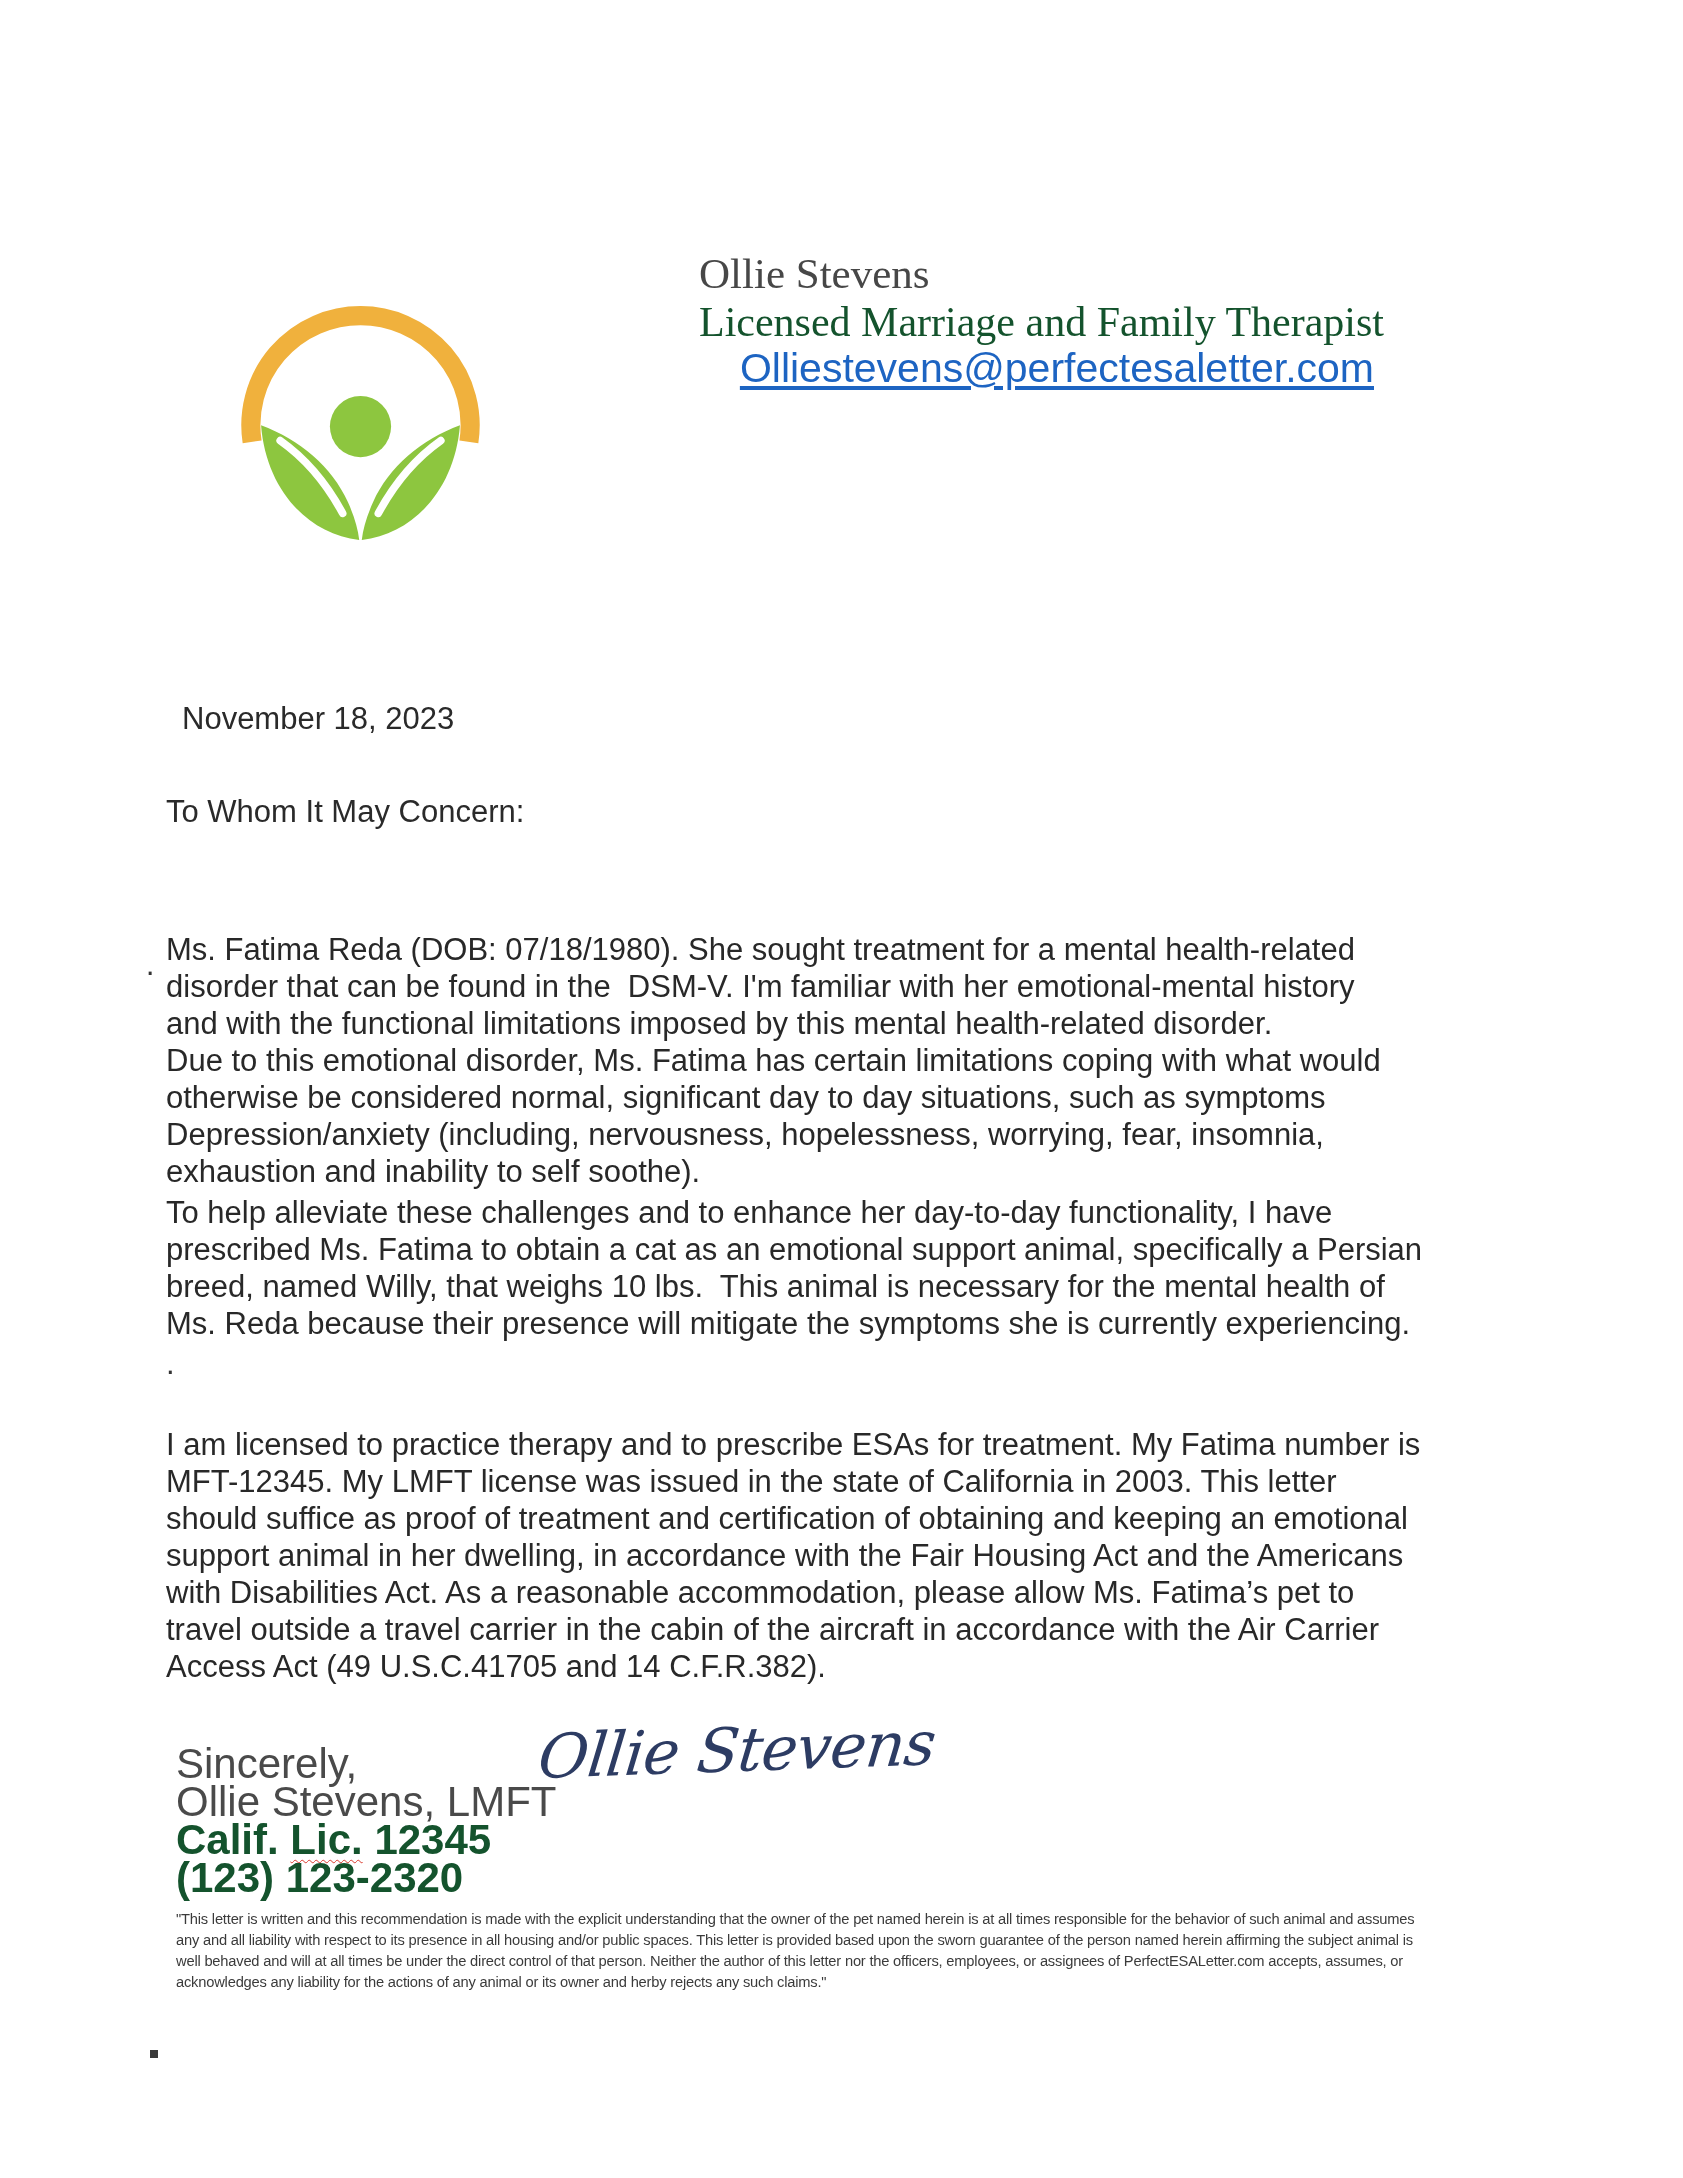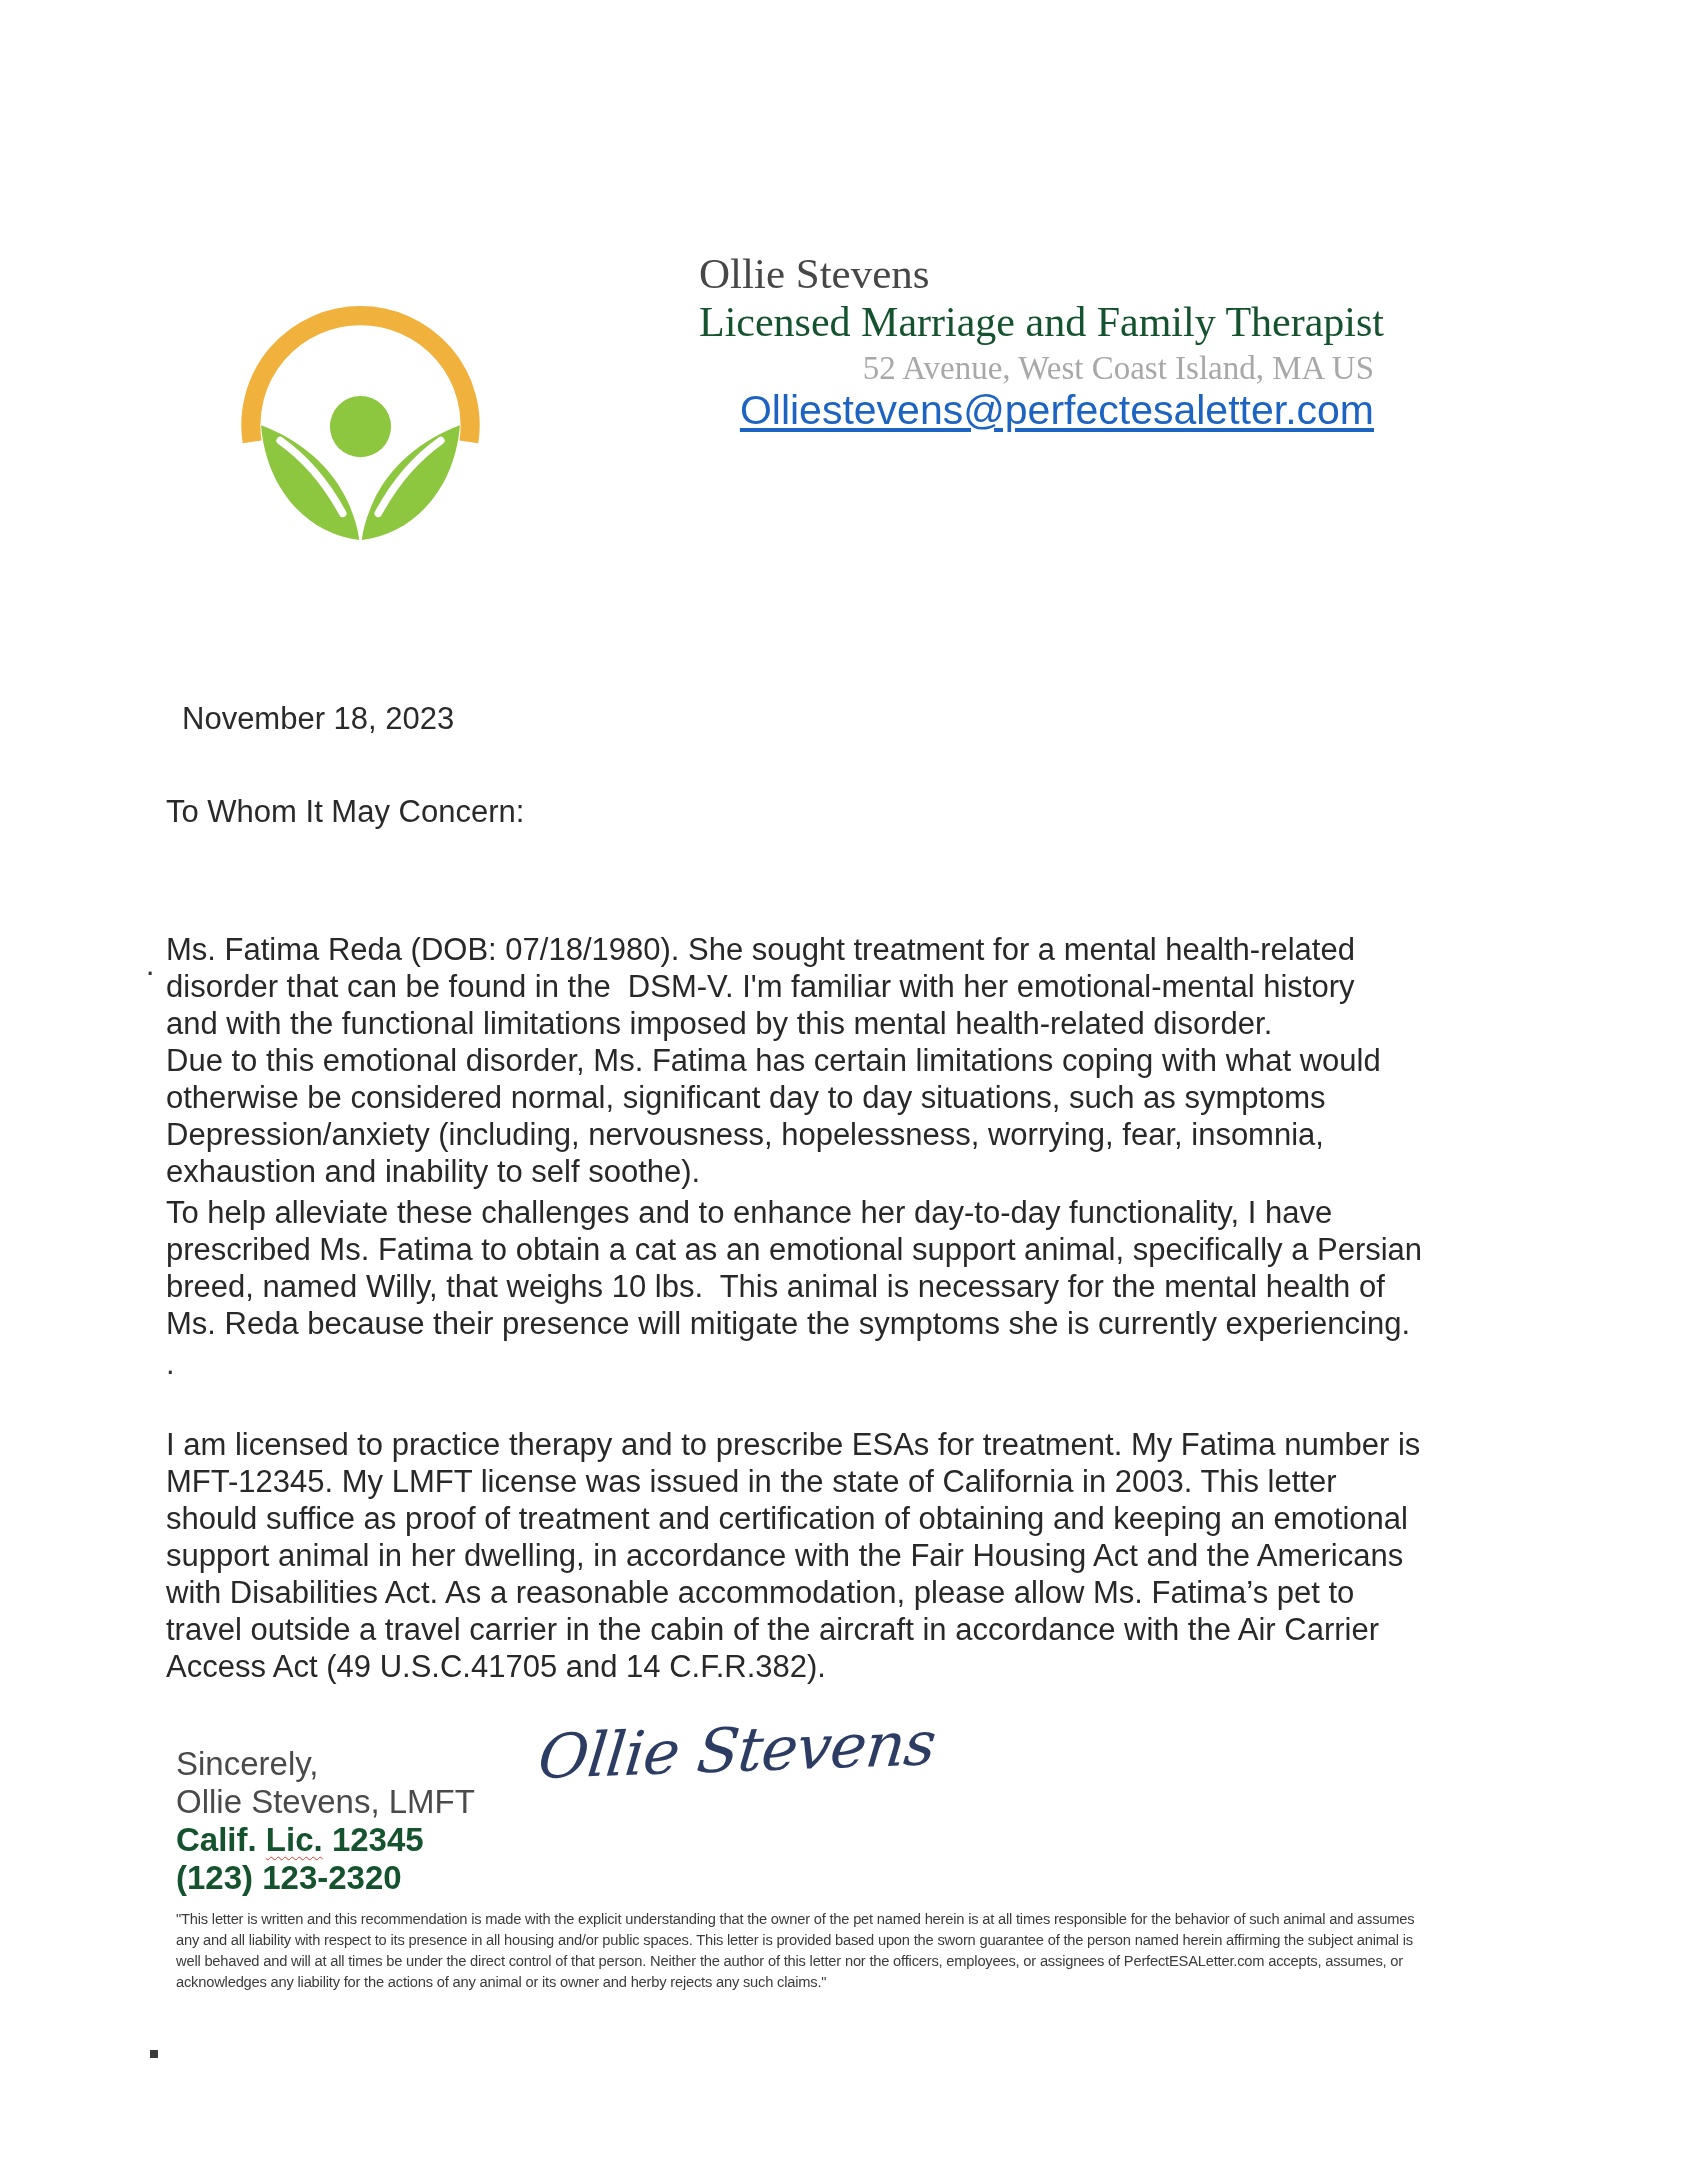--- a/index.html
+++ b/index.html
@@ -20,21 +20,21 @@
   .salutation{position:absolute;left:166px;top:794px;font-size:31px;}
   .para{position:absolute;left:166px;width:1434px;font-size:31px;line-height:37px;white-space:pre-wrap;color:#282828;}
   .para-1{top:890px;margin-top:41px;}
   .para-2{top:1194px;}
   .para-3{top:1426px;}
   .stray{position:absolute;font-size:31px;color:#333;}
   .stray-margin{left:145px;top:954px;}
   .stray-p2{left:166px;top:1346px;}
   .stray-footer{position:absolute;left:150px;top:2050px;width:8px;height:8px;background:#3a3a3a;}
   
-  .sig-block{position:absolute;left:176px;top:1745px;font-size:33px;line-height:38px;color:#4a4a4a;}
+  .sig-block{position:absolute;left:176px;top:1745px;font-size:42px;line-height:38px;color:#4a4a4a;}
   .sig-strong{color:#14532d;font-weight:bold;}
   .misspell{text-decoration-line:underline;text-decoration-style:wavy;text-decoration-color:#d93a2f;text-decoration-thickness:1px;text-underline-offset:5px;}
   .signature-script{
     position:absolute;left:535px;top:1721px;
     font-family:"DejaVu Serif", serif;font-style:italic;
     font-size:61px;color:#2d3c63;letter-spacing:-1px;
     transform:skewX(-8deg) rotate(-2deg);transform-origin:left bottom;
   }
   
   .disclaimer{
@@ -53,21 +53,20 @@
     <circle cx="100" cy="104" r="24" fill="#8DC63F"></circle>
     <path d="M 99 193 C 58 188 26 153 22 103 C 52 114 78 136 90 163 C 95 174 98 184 99 193 Z" fill="#8DC63F"></path>
     <path d="M 86 172 C 72 146 54 127 37 115" fill="none" stroke="#ffffff" stroke-width="6" stroke-linecap="round"></path>
     <path d="M 101 193 C 142 188 174 153 178 103 C 148 114 122 136 110 163 C 105 174 102 184 101 193 Z" fill="#8DC63F"></path>
     <path d="M 114 172 C 128 146 146 127 163 115" fill="none" stroke="#ffffff" stroke-width="6" stroke-linecap="round"></path>
   </svg>
 
   <div class="hdr">
     <div class="hdr-name">Ollie Stevens</div>
     <div class="hdr-title">Licensed Marriage and Family Therapist</div>
-    <div class="hdr-addr">52 Avenue, West Coast Island, MA US</div>
     <div class="hdr-email">
       <a href="#">Olliestevens@perfectesaletter.com</a>
     </div>
   </div>
 
   <div class="date">November 18, 2023</div>
   <div class="salutation">To Whom It May Concern:</div>
 
   <div class="para para-1">Ms. Fatima Reda (DOB: 07/18/1980). She sought treatment for a mental health-related
 disorder that can be found in the  DSM-V. I'm familiar with her emotional-mental history

